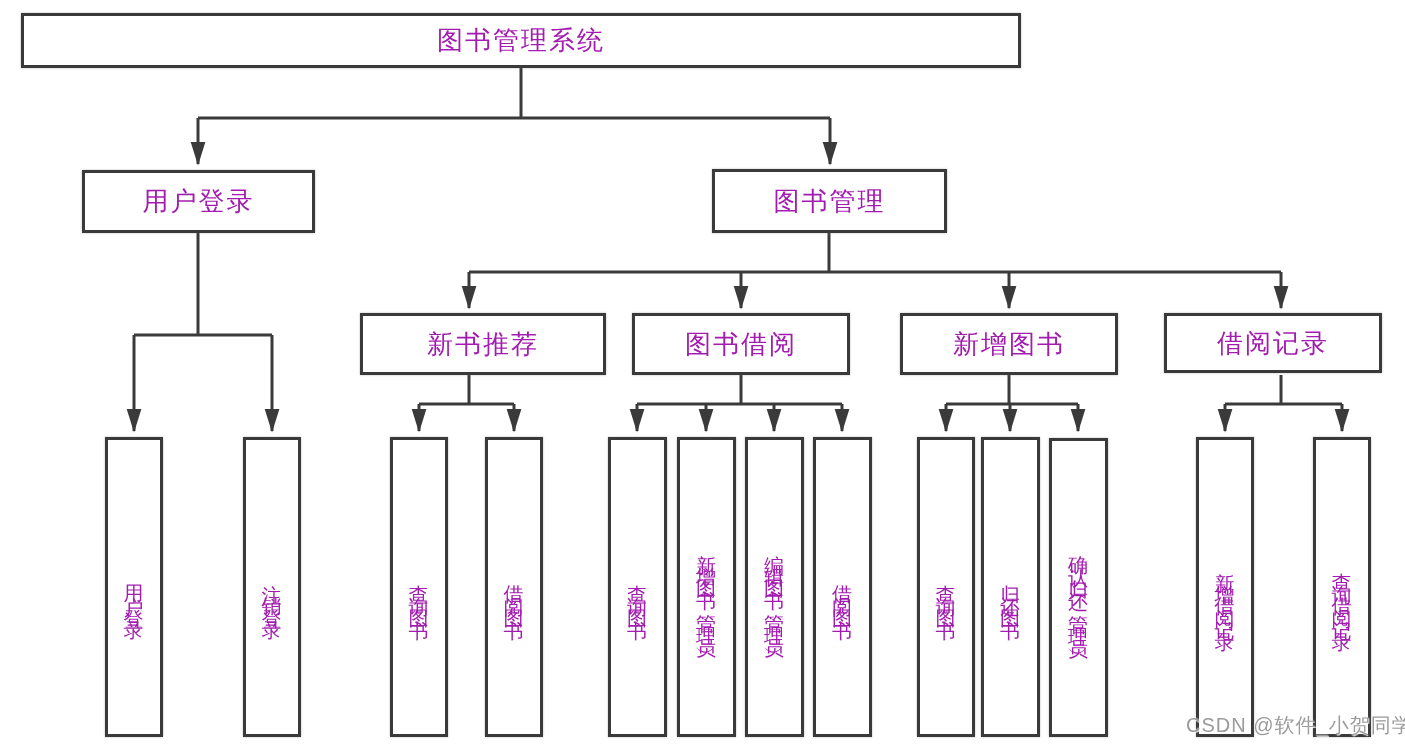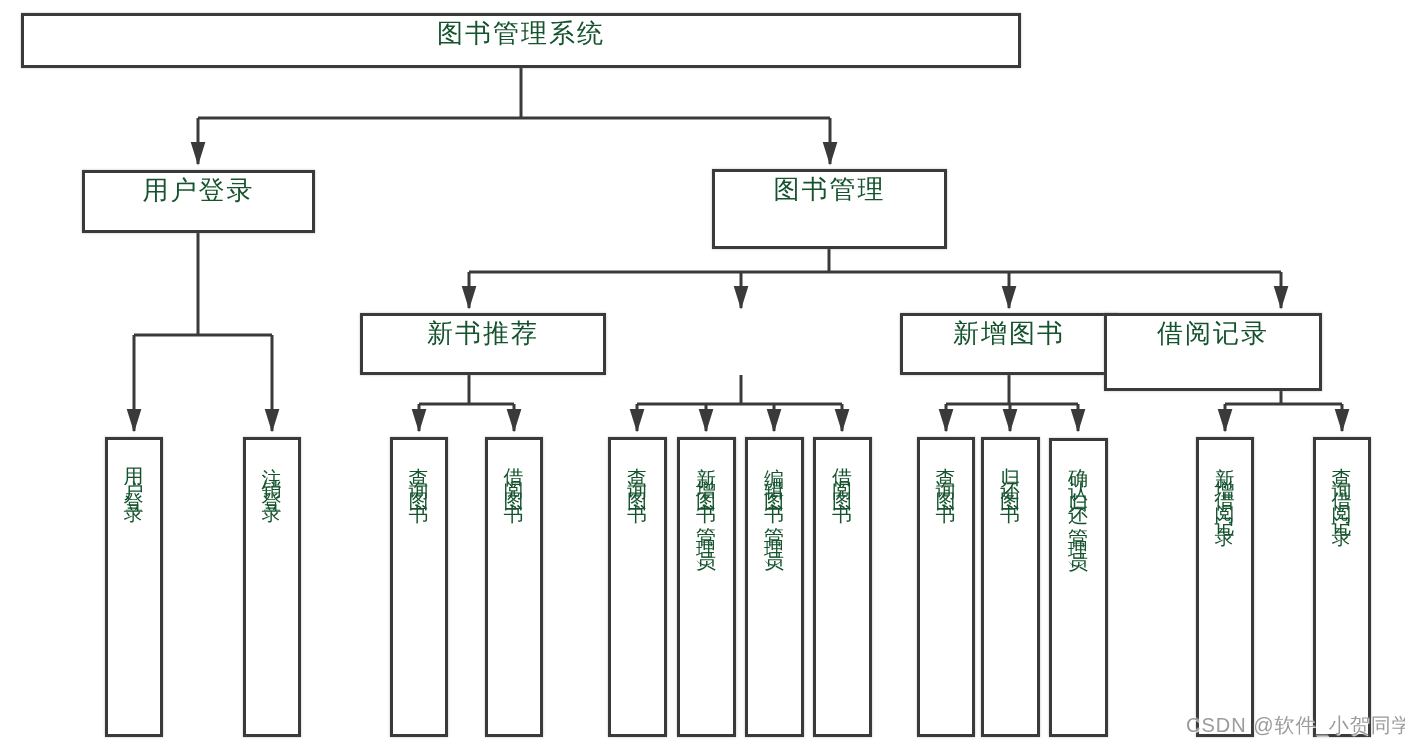--- a/index.html
+++ b/index.html
@@ -10,22 +10,22 @@
     font-family:"Liberation Sans","DejaVu Sans",sans-serif;
     overflow:hidden;
   }
   .wires{position:absolute;left:0;top:0;z-index:1;}
   .node{
     position:absolute;
     box-sizing:border-box;
     background:#ffffff;
     border:3px solid #3a3a3a;
     box-shadow:0 0 2px rgba(130,130,130,0.55);
-    display:flex;align-items:flex-start;justify-content:center;
-    color:#14532d;
+    display:flex;align-items:center;justify-content:center;
+    color:#a21caf;
     z-index:2;
   }
   .node.h{font-size:26px;letter-spacing:2px;white-space:nowrap;}
   .node.v{font-size:20px;}
   .node.v .vtext{
     writing-mode:vertical-rl;
     text-orientation:mixed;
     letter-spacing:12px;
     padding-top:12px;
     line-height:1;
@@ -111,31 +111,34 @@
     </g>
   </svg>
 
   <div class="node h" style="left:21px;top:13px;width:1000px;height:55px">
     <span>图书管理系统</span>
   </div>
 
   <div class="node h" style="left:82px;top:170px;width:233px;height:63px">
     <span>用户登录</span>
   </div>
-  <div class="node h" style="left:712px;top:169px;width:235px;height:80px">
+  <div class="node h" style="left:712px;top:169px;width:235px;height:64px">
     <span>图书管理</span>
   </div>
 
   <div class="node h" style="left:360px;top:313px;width:246px;height:62px">
     <span>新书推荐</span>
   </div>
+  <div class="node h" style="left:632px;top:313px;width:218px;height:62px">
+    <span>图书借阅</span>
+  </div>
   <div class="node h" style="left:900px;top:313px;width:218px;height:62px">
     <span>新增图书</span>
   </div>
-  <div class="node h" style="left:1104px;top:313px;width:218px;height:78px">
+  <div class="node h" style="left:1164px;top:313px;width:218px;height:60px">
     <span>借阅记录</span>
   </div>
 
   <div class="node v" style="left:105px;top:437px;width:58px;height:300px">
     <span class="vtext">用户登录</span>
   </div>
   <div class="node v" style="left:243px;top:437px;width:58px;height:300px">
     <span class="vtext">注销登录</span>
   </div>
 

